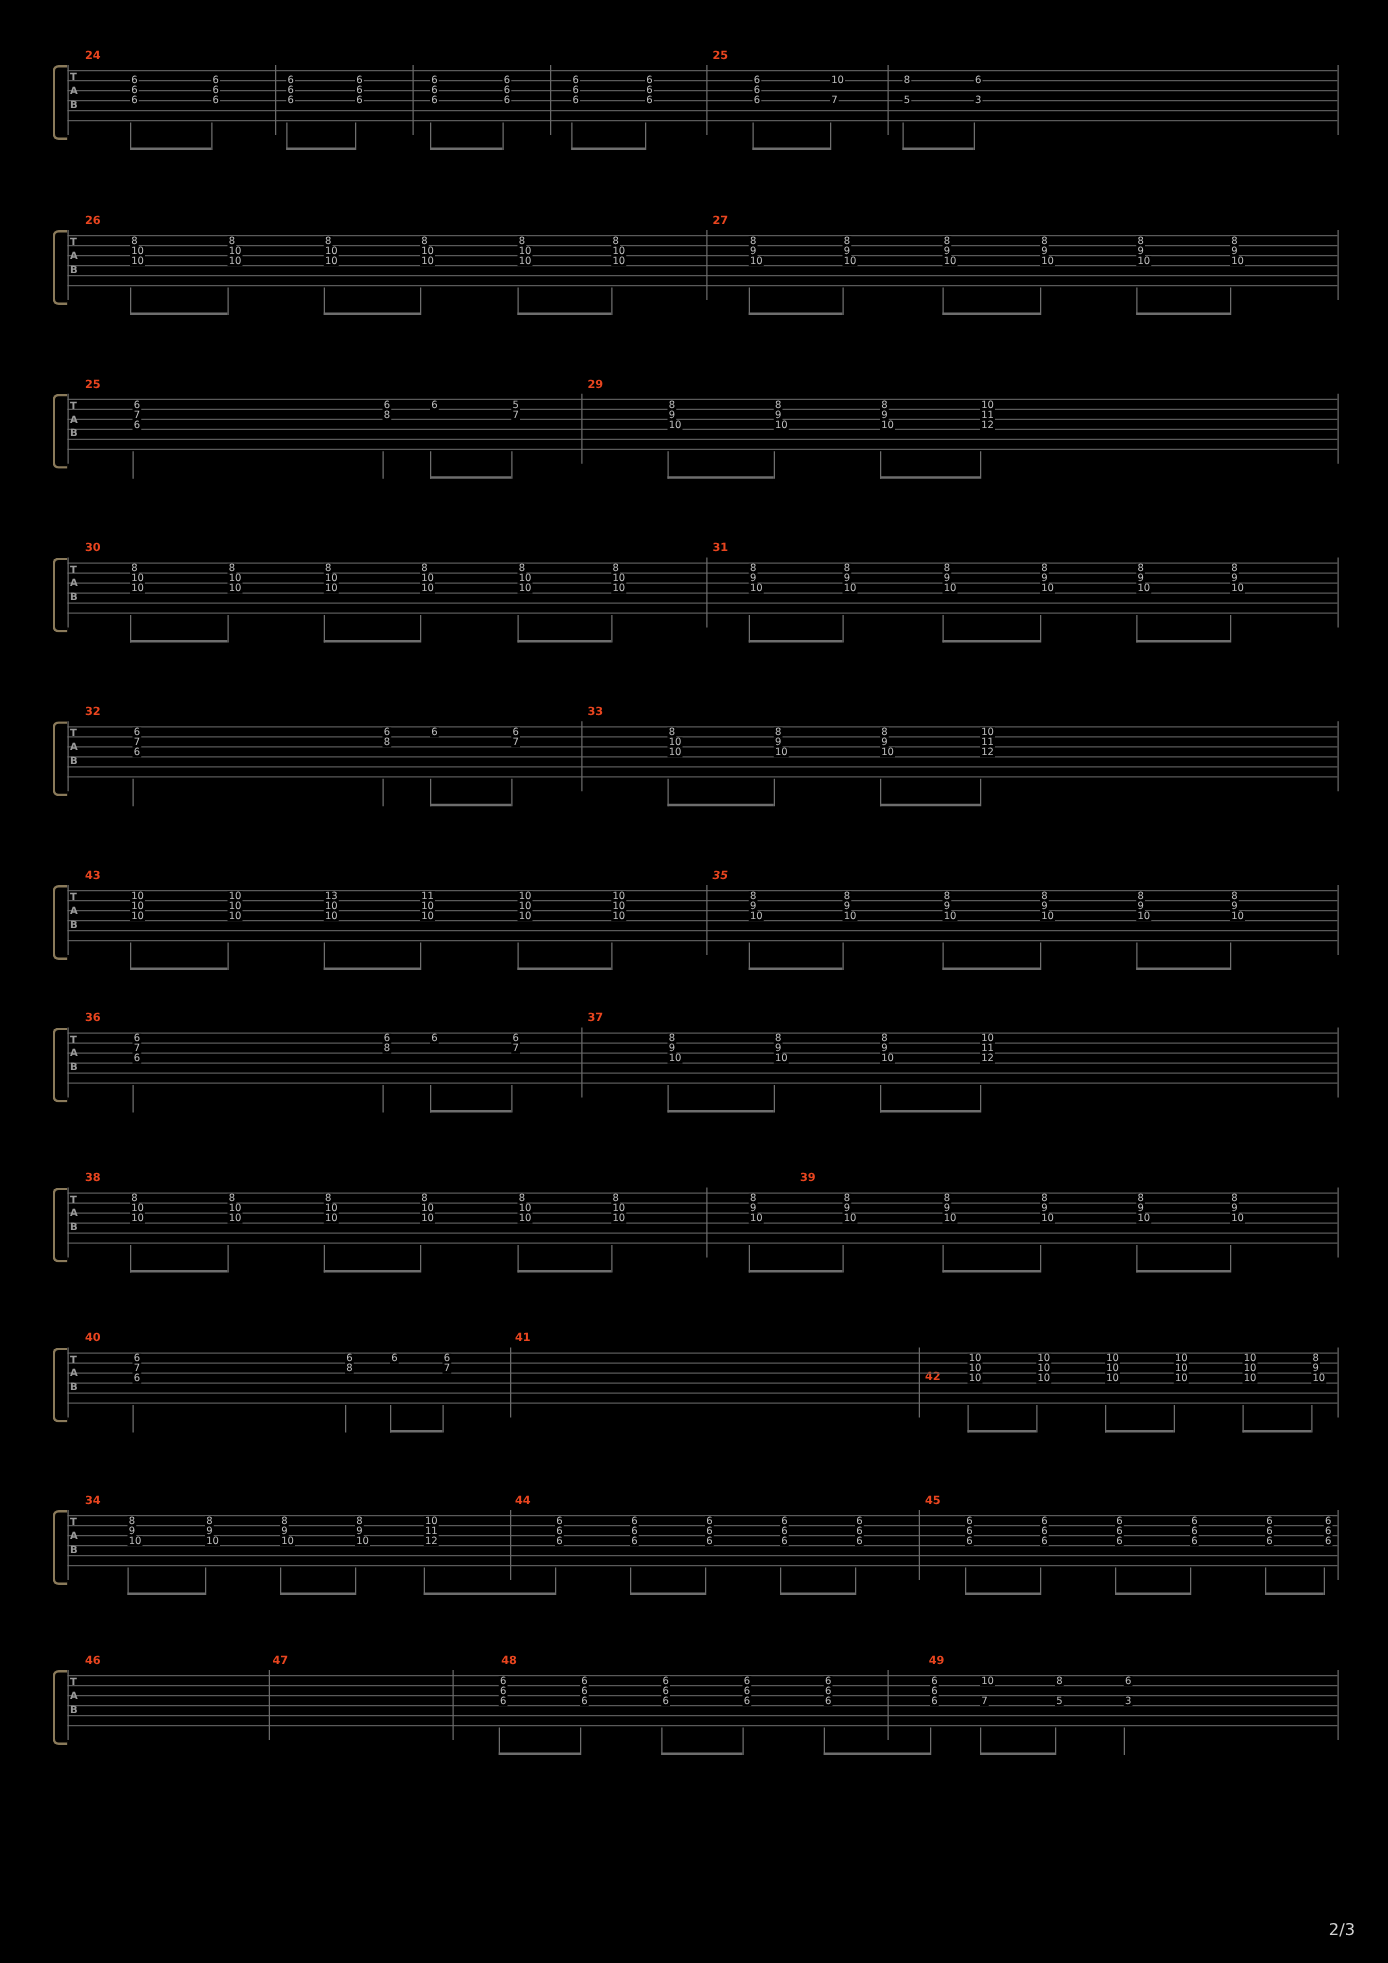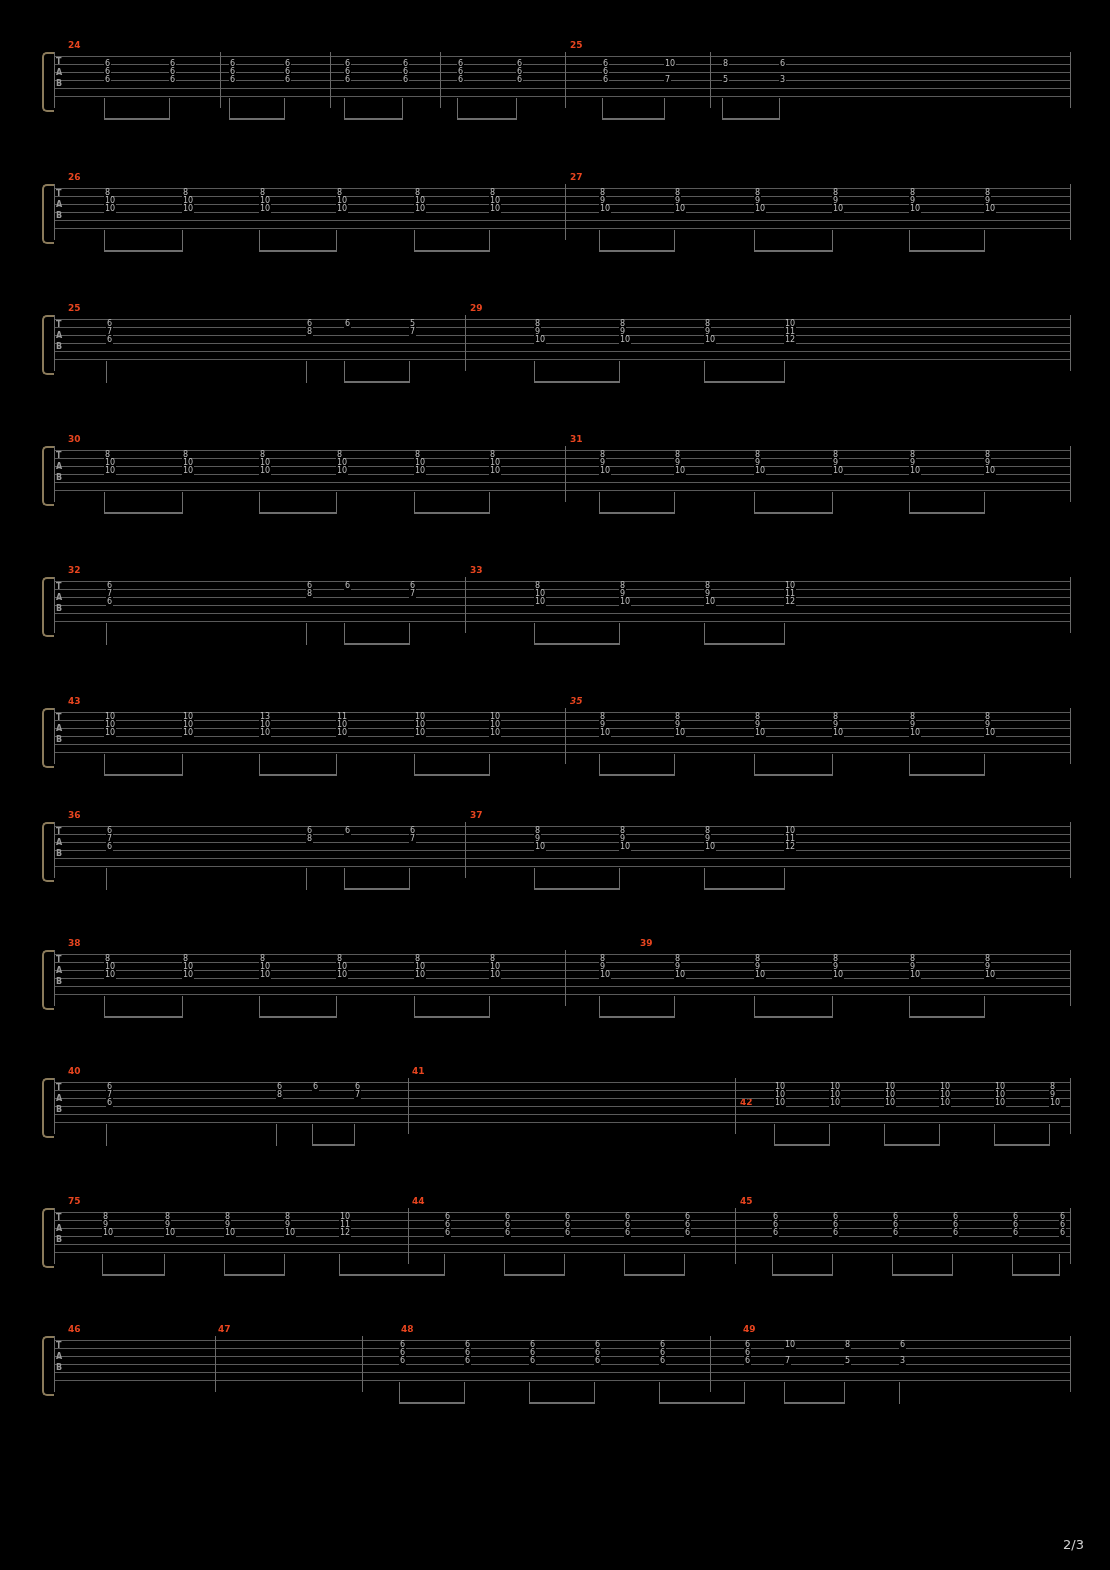--- a/index.html
+++ b/index.html
@@ -698,21 +698,21 @@
       <div class="stem" style="left: 844px; top: 46px; height: 22px;"></div>
       <div class="stem" style="left: 899px; top: 46px; height: 22px;"></div>
       <div class="stem" style="left: 954px; top: 46px; height: 22px;"></div>
       <div class="stem" style="left: 1009px; top: 46px; height: 22px;"></div>
       <div class="beam" style="left: 272px; top: 66px; width: 42px;"></div>
       <div class="beam" style="left: 734px; top: 66px; width: 55px;"></div>
       <div class="beam" style="left: 844px; top: 66px; width: 55px;"></div>
       <div class="beam" style="left: 954px; top: 66px; width: 55px;"></div>
     </div>
     <div class="system" style="top: 1208px;">
-      <div class="measure-num" style="left: 28px; top: -12px;">75</div>
+      <div class="measure-num" style="left: 28px; top: -12px;">34</div>
       <div class="measure-num" style="left: 372px; top: -12px;">44</div>
       <div class="measure-num" style="left: 700px; top: -12px;">45</div>
       <div class="brace"></div>
       <div class="stafflines">
         <div class="sline" style="top: 4px;"></div>
         <div class="sline" style="top: 12px;"></div>
         <div class="sline" style="top: 20px;"></div>
         <div class="sline" style="top: 28px;"></div>
         <div class="sline" style="top: 36px;"></div>
         <div class="sline" style="top: 44px;"></div>

